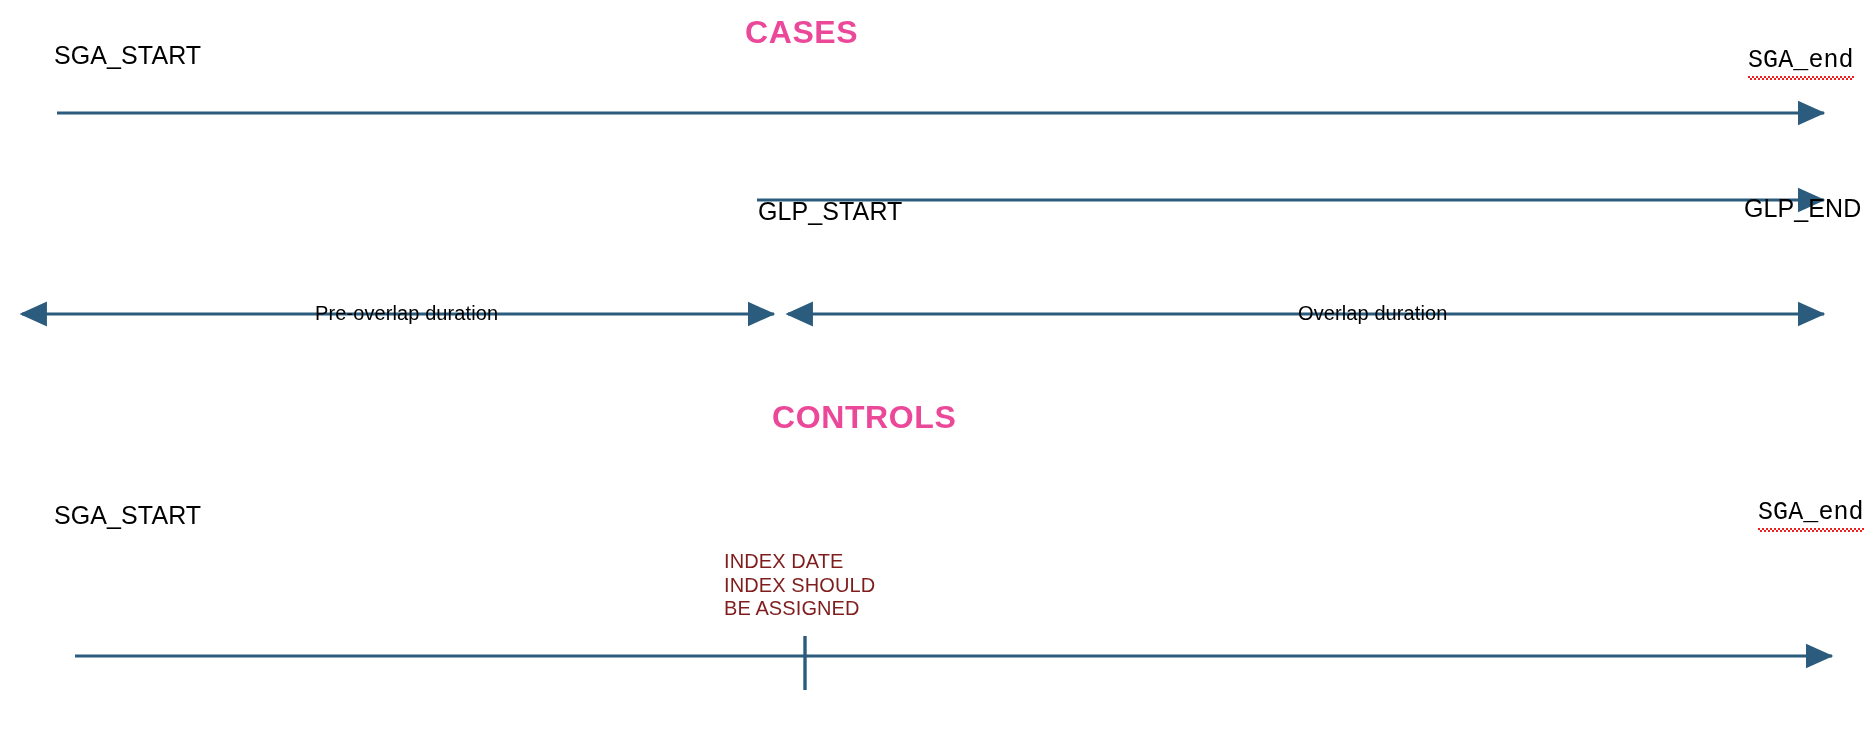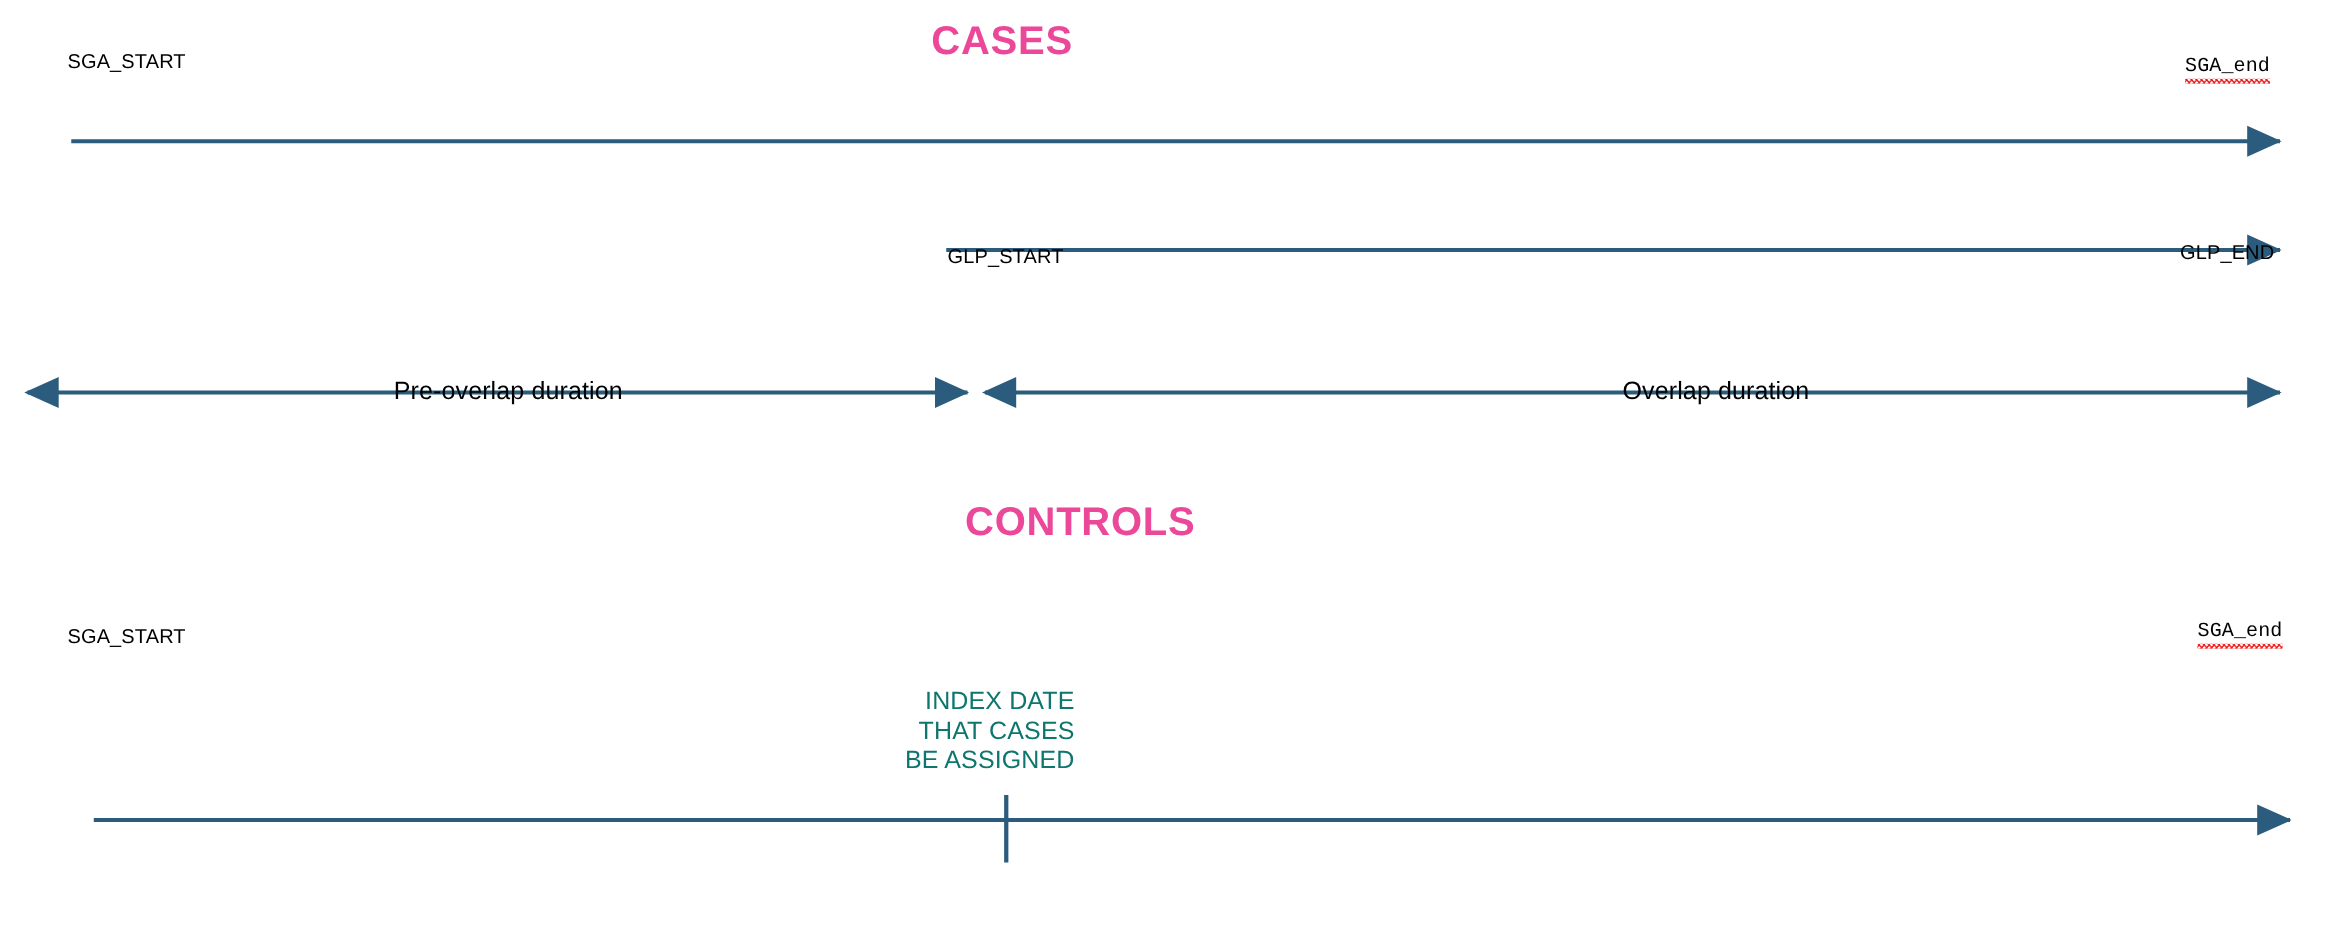--- a/index.html
+++ b/index.html
@@ -39,32 +39,31 @@
     position: absolute;
     white-space: nowrap;
     color: #ec4899;
     font-family: "Liberation Sans", sans-serif;
     font-weight: bold;
     font-size: 32px;
     letter-spacing: 0.6px;
     margin-left: 20px;
   }
   .endpoint-label {
-    font-size: 16px;
+    font-size: 25px;
   }
   .duration-label {
     font-size: 20px;
     background: transparent;
     margin-left: 40px;
   }
   .index-note {
     font-size: 20px;
     line-height: 23.5px;
-    color: #0f766e;
-    text-align: right;
+    color: #7f1d1d;
   }
   .index-note div { white-space: nowrap; }
 
   
   .squiggle {
     position: relative;
     display: inline-block;
     font-family: Liberation Mono, monospace;
   }
   .squiggle::after {
@@ -139,21 +138,21 @@
   <div class="lbl endpoint-label" id="glp-end-label">GLP_END</div>
 
   <div class="lbl duration-label" id="pre-overlap-label">Pre-overlap duration</div>
 
   <div class="lbl duration-label" id="overlap-label">Overlap duration</div>
 
   <div class="section-title" id="controls-title">CONTROLS</div>
 
   <div class="lbl index-note" id="index-date-note">
     <div>INDEX DATE</div>
-    <div>THAT CASES</div>
+    <div>INDEX SHOULD</div>
     <div>BE ASSIGNED</div>
   </div>
 
   <div class="lbl endpoint-label" id="controls-sga-start">SGA_START</div>
 
   <div class="lbl endpoint-label" id="controls-sga-end">
     <span class="squiggle">SGA_end</span>
   </div>
 
 </div>

